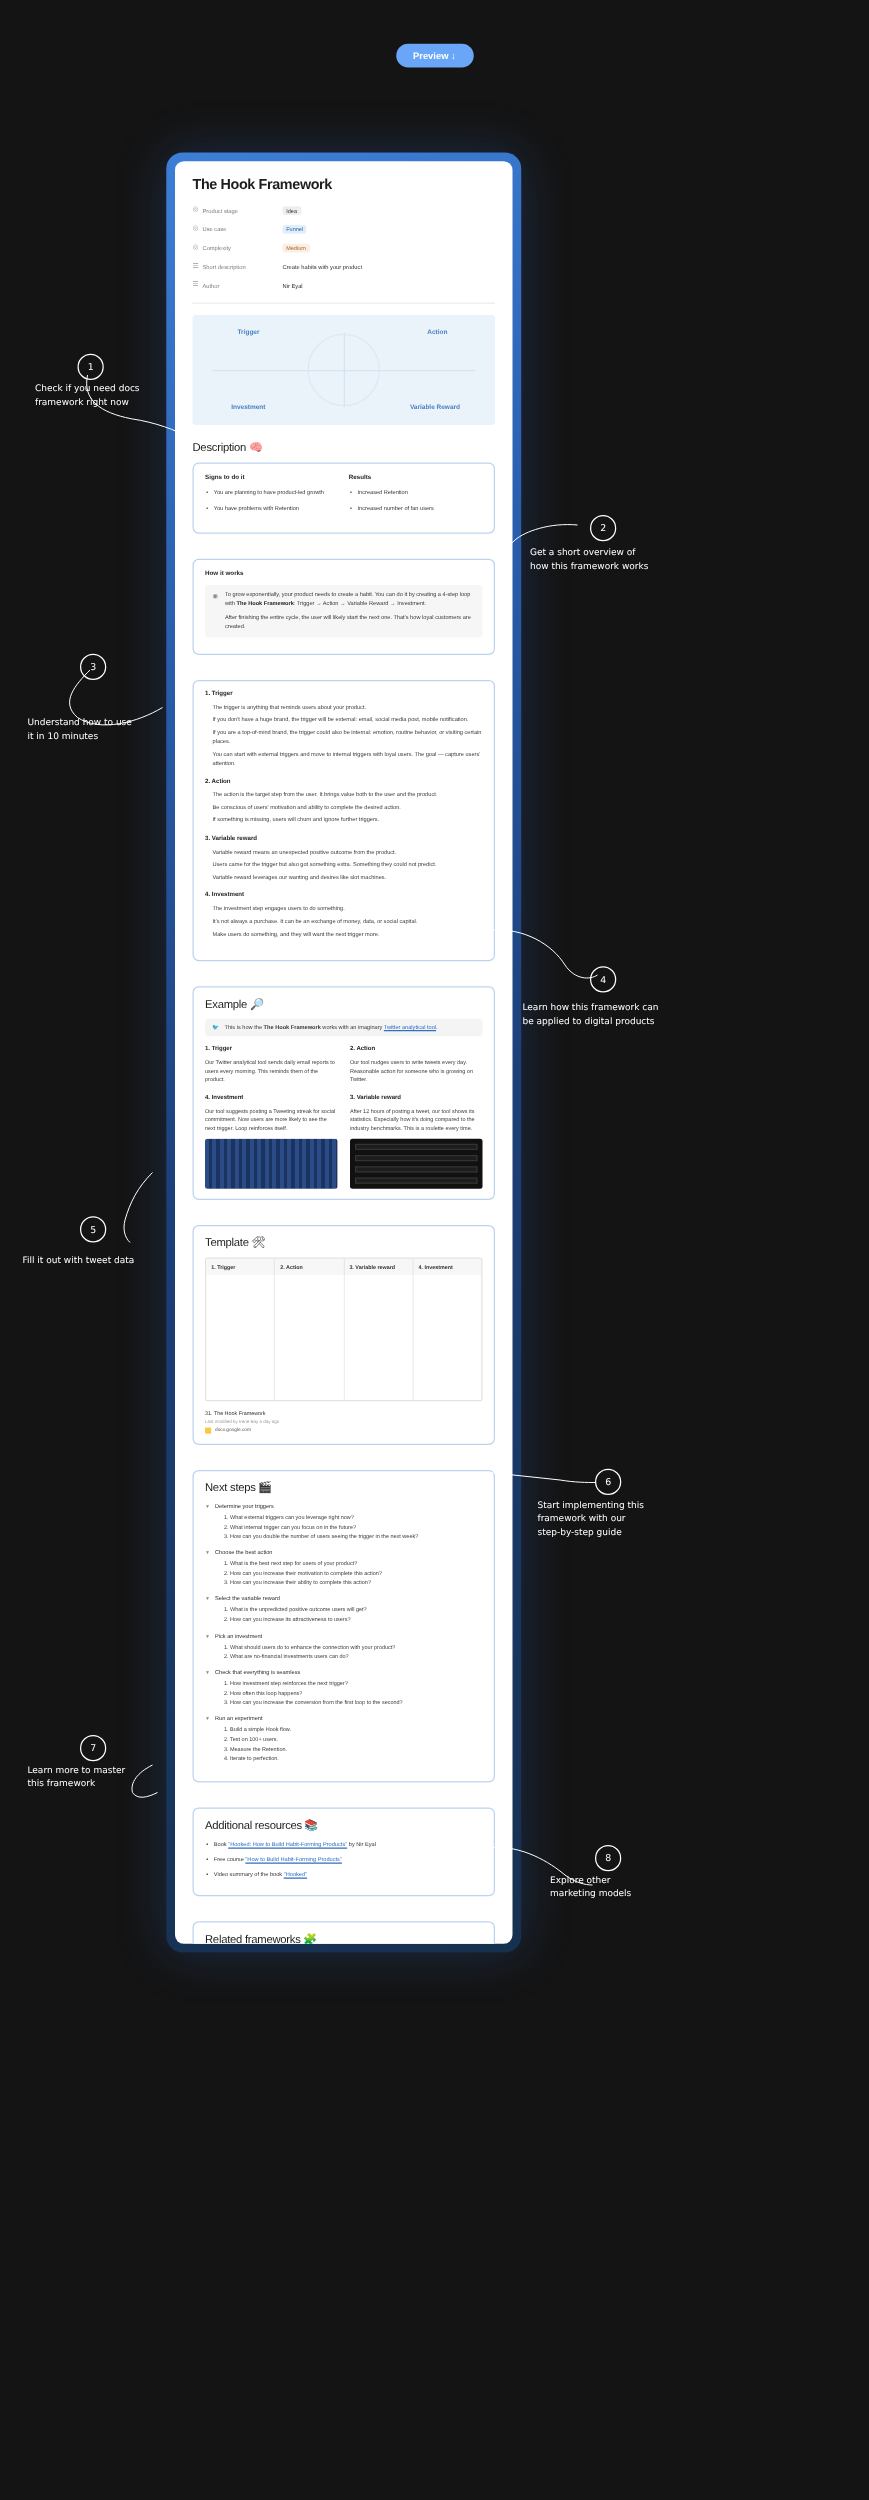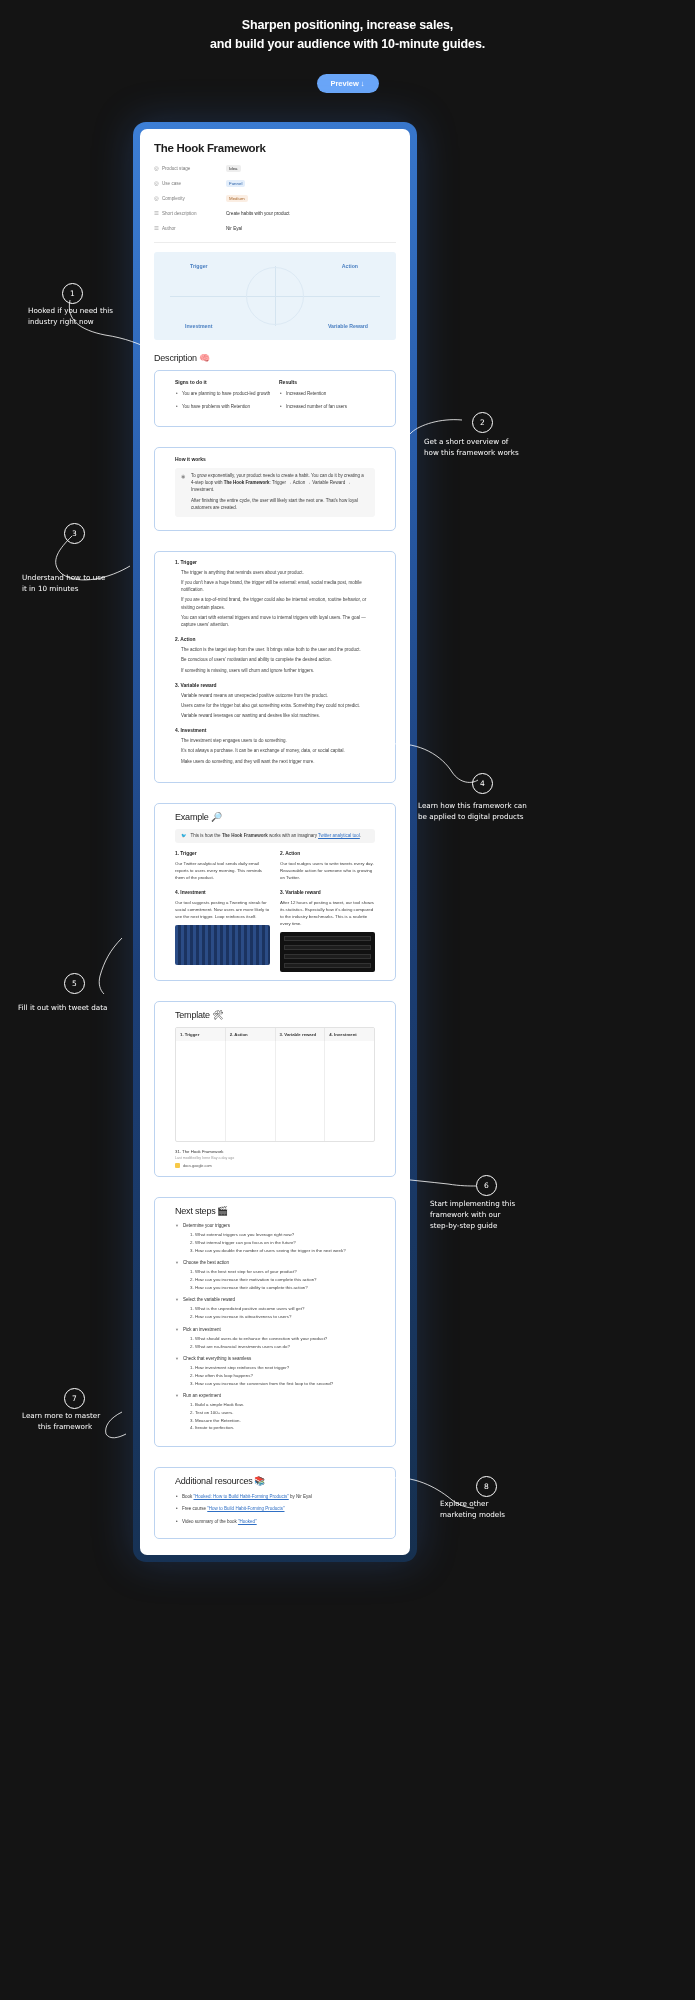--- a/index.html
+++ b/index.html
@@ -58,21 +58,21 @@
   .dg-vline { position:absolute; left:50%; top:14px; bottom:14px; width:1px; background:#d4e4f0; }
   .dg-hline { position:absolute; top:50%; left:16px; right:16px; height:1px; background:#d4e4f0; }
   .dg-circle {
     position:absolute; left:50%; top:50%; width:58px; height:58px; margin:-29px 0 0 -29px;
     border:1px solid #dce9f4; border-radius:50%;
   }
 
   
   h2.sec { font-size:9px; font-weight:normal; color:#1d1d1d; margin:0 0 7px; letter-spacing:-.2px; }
   .panel {
-    border:1px solid #bcd3f0; border-radius:5px; padding:8px 20px; margin-bottom:20px;
+    border:1px solid #bcd3f0; border-radius:5px; padding:8px 9px; margin-bottom:20px;
     background:#fff;
   }
   .sub-h { font-size:5px; font-weight:bold; color:#242424; margin-bottom:6px; }
 
   .two-col { display:flex; }
   .two-col > div { flex:1; }
   .two-col .col-r { padding-left:8px; }
   ul.bl { list-style:none; }
   ul.bl li { font-size:4.5px; color:#3a3a3a; line-height:1.5; margin-bottom:7px;
              padding-left:7px; position:relative; }
@@ -147,24 +147,20 @@
           border-radius:50%; color:#fff; font-size:7.5px;
           display:flex; align-items:center; justify-content:center;
           font-family:"DejaVu Sans", sans-serif; }
   svg.curves { position:absolute; left:0; top:0; width:695px; height:2000px;
                pointer-events:none; }
 </style>
 </head>
 <body>
 
 <div class="hero">
-  <h1>
-    <span>Sharpen positioning, increase sales,</span><br>
-    <span>and build your audience with 10-minute guides.</span>
-  </h1>
   <button class="preview-btn">Preview ↓</button>
 </div>
 
 <div class="doc-wrap">
 <div class="doc">
 
   <div class="doc-title">The Hook Framework</div>
 
   <div class="props">
     <div class="prop-row">
@@ -436,21 +432,21 @@
     <path d="M392,744 C420,742 442,756 452,772 C460,784 472,784 478,780"></path>
     <path d="M122,938 C110,950 104,962 100,976 C98,984 100,990 104,994"></path>
     <path d="M392,1178 C410,1180 430,1182 448,1184 C460,1186 470,1186 476,1186"></path>
     <path d="M122,1412 C110,1418 104,1426 106,1434 C110,1440 118,1438 126,1434"></path>
     <path d="M392,1478 C418,1476 440,1490 452,1500 C460,1506 468,1508 474,1508"></path>
   </g>
 </svg>
 
 <div class="circ" style="left:62px; top:283px;">1</div>
 <div class="anno" style="left:28px; top:305px; width:110px;">
-  <span>Hooked if you need this</span><br><span>industry right now</span>
+  <span>Check if you need docs</span><br><span>framework right now</span>
 </div>
 
 <div class="circ" style="left:472px; top:412px;">2</div>
 <div class="anno" style="left:424px; top:408px; width:160px;">
   <span style="display:block; margin-top:28px;">Get a short overview of</span><span>how this framework works</span>
 </div>
 
 <div class="circ" style="left:64px; top:523px;">3</div>
 <div class="anno" style="left:22px; top:552px; width:125px;margin-top:20px;">
   <span>Understand how to use</span><br><span>it in 10 minutes</span>
@@ -466,19 +462,19 @@
   <span>Fill it out with tweet data</span>
 </div>
 
 <div class="circ" style="left:476px; top:1175px;">6</div>
 <div class="anno" style="left:430px; top:1198px; width:160px;">
   <span>Start implementing this</span><br><span>framework with our</span><br><span>step-by-step guide</span>
 </div>
 
 <div class="circ" style="left:64px; top:1388px;">7</div>
 <div class="anno" style="left:22px; top:1410px; width:120px;">
-  <span>Learn more to master</span><br><span style="margin-left:16px; display:inline-block;">this framework</span>
+  <span>Learn more to master</span><br><span style="display:inline-block;">this framework</span>
 </div>
 
 <div class="circ" style="left:476px; top:1476px;">8</div>
 <div class="anno" style="left:440px; top:1498px; width:130px;">
   <span>Explore other</span><br><span style="display:inline-block;">marketing models</span>
 </div>
 
 </body></html>

